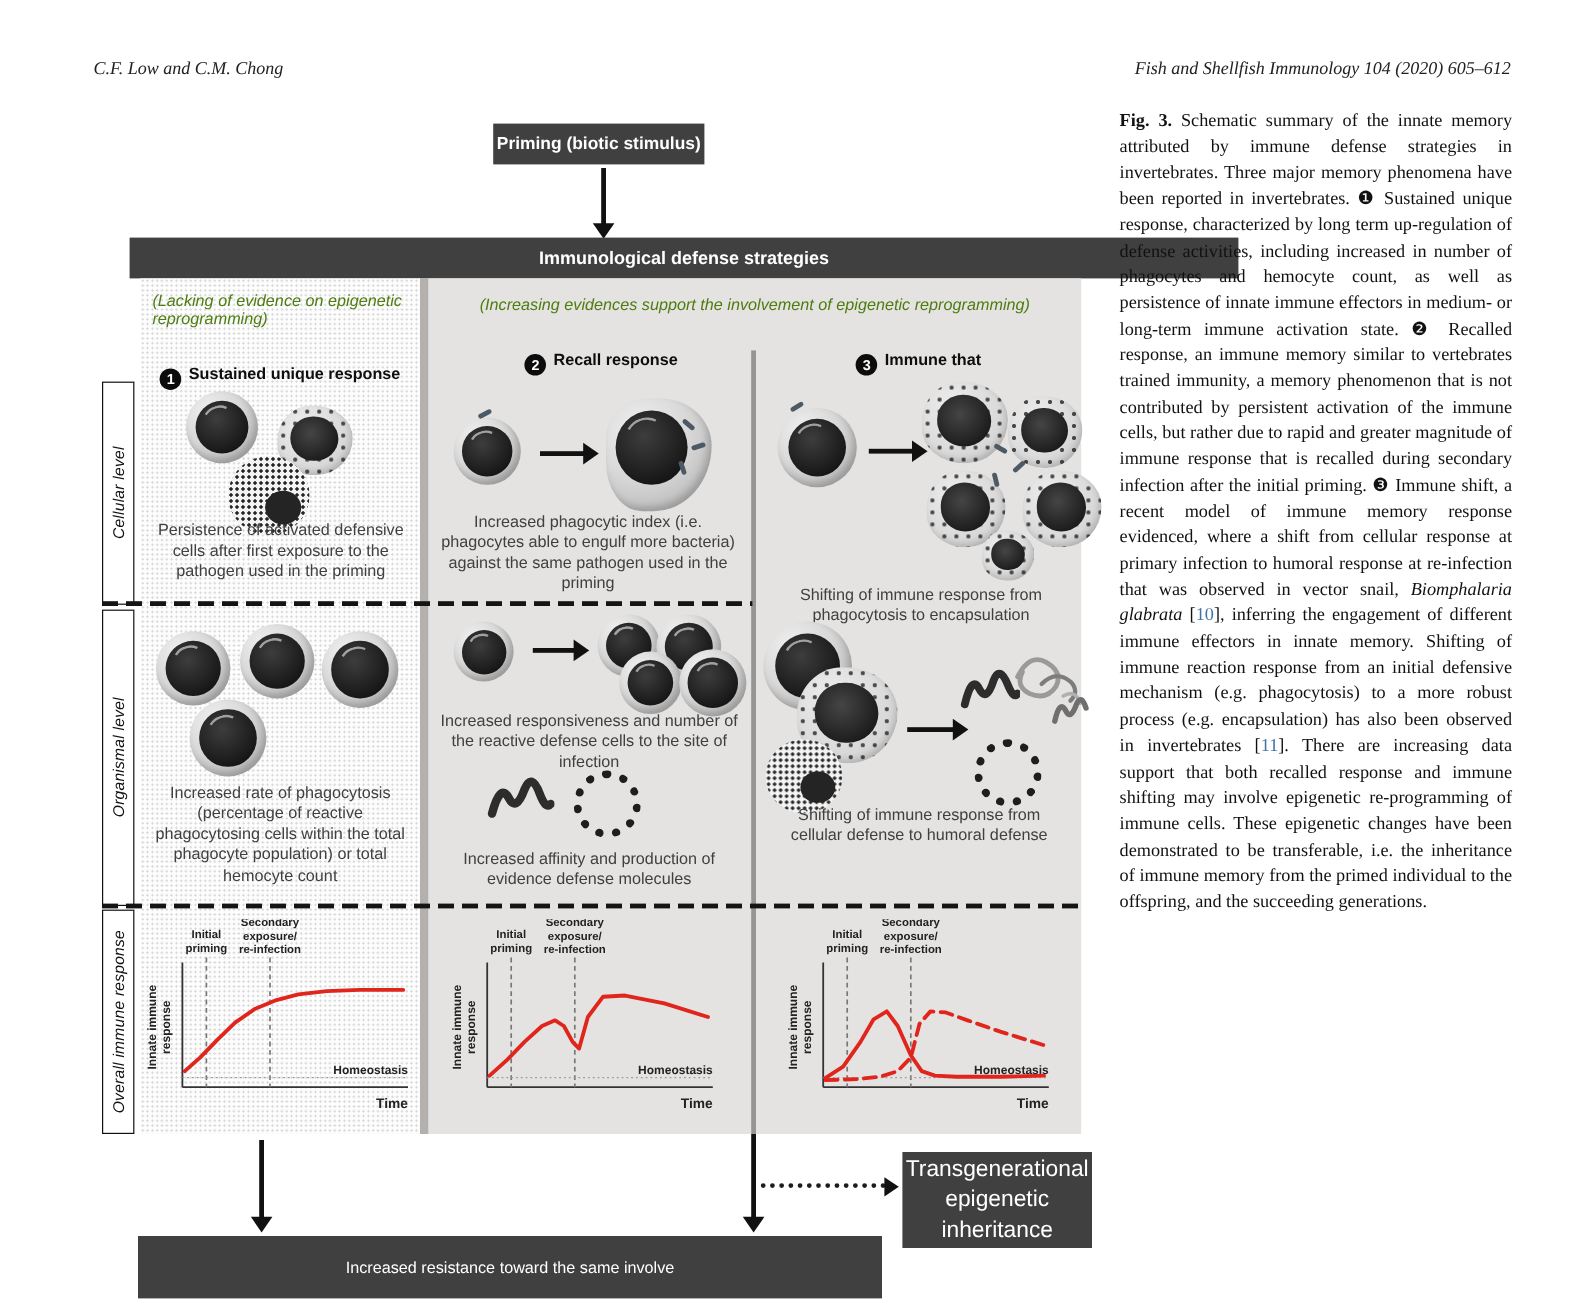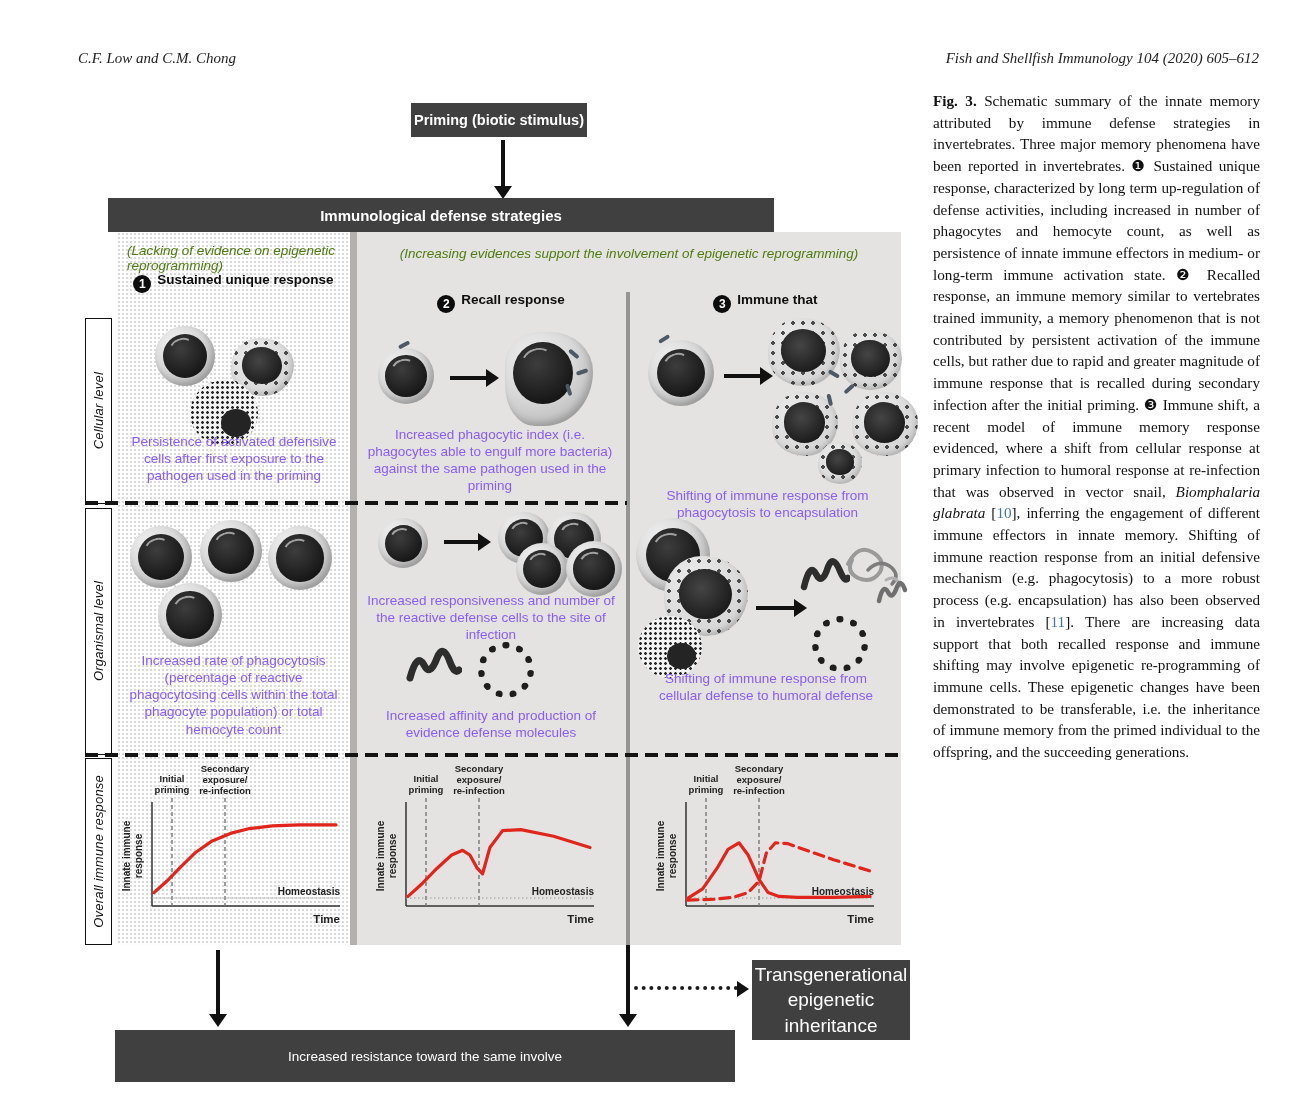--- a/index.html
+++ b/index.html
@@ -24,21 +24,21 @@
   .rowlabel{position:absolute;left:85px;width:25px;background:#fff;border:1.5px solid #111;
             display:flex;align-items:center;justify-content:center;}
   .rowlabel span{writing-mode:vertical-rl;transform:rotate(180deg);font:italic 13px "Liberation Sans",sans-serif;
                  white-space:nowrap;color:#111;letter-spacing:.2px;}
 
   .note{position:absolute;font:italic 13.5px "Liberation Sans",sans-serif;color:#4d7c0f;}
   .strathead{position:absolute;font:bold 13.5px "Liberation Sans",sans-serif;color:#0e0e0e;text-align:center;}
   .badge{display:inline-flex;align-items:center;justify-content:center;width:18px;height:18px;border-radius:50%;
          background:#0c0c0c;color:#fff;font-weight:bold;font-size:12px;margin-right:6px;vertical-align:-4px;}
 
-  .ptext{position:absolute;font:13.5px/1.27 "Liberation Sans",sans-serif;color:#8b5cf6;text-align:center;}
+  .ptext{position:absolute;font:13.5px/1.27 "Liberation Sans",sans-serif;color:#404040;text-align:center;}
 
   
   .cell{position:absolute;}
   .cell .outer{position:absolute;inset:0;border-radius:50%;
     background:radial-gradient(circle at 32% 28%,#f0f0f0 0%,#d8d8d8 45%,#bcbcbc 78%,#a9a9a9 100%);
     box-shadow:inset -3px -4px 6px rgba(0,0,0,.18);}
   .cell .nuc{position:absolute;left:13%;top:13%;width:74%;height:74%;border-radius:50%;
     background:radial-gradient(circle at 40% 35%,#3d3d3d,#161616 75%);}
   .cell .nuc::after{content:"";position:absolute;left:14%;top:9%;width:52%;height:46%;
     border:2px solid transparent;border-top-color:rgba(255,255,255,.55);border-radius:50%;transform:rotate(-18deg);}
@@ -87,33 +87,33 @@
 
   <div class="runhead rh-left">C.F. Low and C.M. Chong</div>
   <div class="runhead rh-right">Fish and Shellfish Immunology 104 (2020) 605–612</div>
 
   <div>
 
     <div class="blackbox" style="left:411px;top:103px;width:176px;height:34px;font-weight:bold;font-size:14.5px;">
       <span>Priming (biotic stimulus)</span>
     </div>
     <div class="varrow" style="left:501px;top:140px;height:48px;"></div>
-    <div class="blackbox" style="left:108px;top:198px;width:666px;height:34px;font-weight:bold;font-size:15px;">
+    <div class="blackbox" style="left:108px;top:198px;width:924px;height:34px;font-weight:bold;font-size:15px;">
       <span>Immunological defense strategies</span>
     </div>
 
     <div class="col1bg"></div>
     <div class="col23bg"></div>
     <div class="vdiv1"></div>
     <div class="vdiv2"></div>
 
     <div class="note" style="left:127px;top:243px;width:216px;">(Lacking of evidence on epigenetic reprogramming)</div>
     <div class="note" style="left:357px;top:246px;width:544px;text-align:center;">(Increasing evidences support the involvement of epigenetic reprogramming)</div>
 
-    <div class="strathead" style="left:117px;top:272px;width:233px;">
+    <div class="strathead" style="left:117px;top:304px;width:233px;">
       <span class="badge">1</span><span>Sustained unique response</span>
     </div>
     <div class="strathead" style="left:357px;top:292px;width:288px;">
       <span class="badge">2</span><span>Recall response</span>
     </div>
     <div class="strathead" style="left:630px;top:292px;width:271px;">
       <span class="badge">3</span><span>Immune that</span>
     </div>
 
     <div class="rowlabel" style="top:318px;height:184px;">

